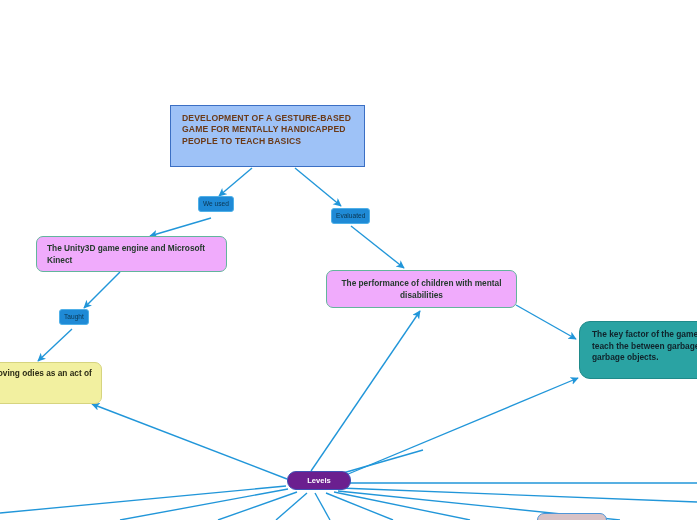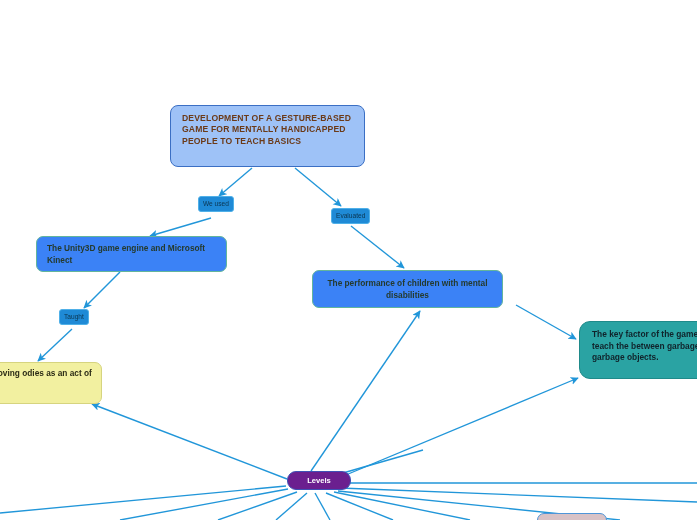--- a/index.html
+++ b/index.html
@@ -45,55 +45,55 @@
   }
 
   
   .n-root {
     left: 170px;
     top: 105px;
     width: 195px;
     height: 62px;
     background: #9ec2f7;
     border: 1.6px solid #3b6fc4;
-    border-radius: 8px;
+    border-radius: 0;
     padding: 7px 9px 7px 11px;
     align-items: flex-start;
   }
   .n-root .node-text {
     color: #6b3a18;
     font-size: 8.6px;
     font-weight: bold;
     line-height: 11.4px;
     letter-spacing: 0.15px;
   }
 
   
   .n-green {
-    background: #3b82f6;
+    background: #f0abfc;
     border: 1.1px solid #63b59c;
     border-radius: 7px;
   }
   .n-unity {
     left: 36px;
     top: 236px;
     width: 191px;
     height: 36px;
     padding: 6px 9px 6px 10px;
     align-items: flex-start;
   }
   .n-unity .node-text {
     color: #253a2d;
     font-size: 8.3px;
     font-weight: bold;
     line-height: 11.6px;
     text-align: left;
   }
   .n-perf {
-    left: 312px;
+    left: 326px;
     top: 270px;
     width: 191px;
     height: 38px;
     padding: 7px 12px;
     justify-content: flex-end;
   }
   .n-perf .node-text {
     color: #253a2d;
     font-size: 8.3px;
     font-weight: bold;

